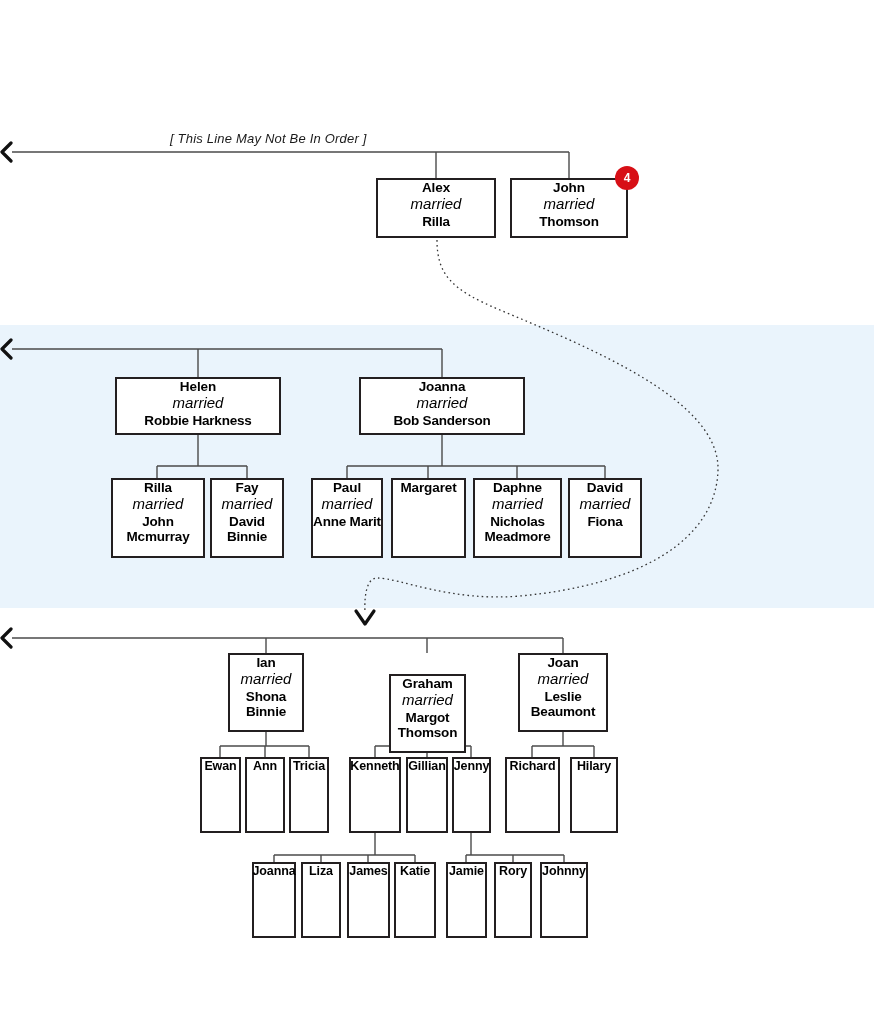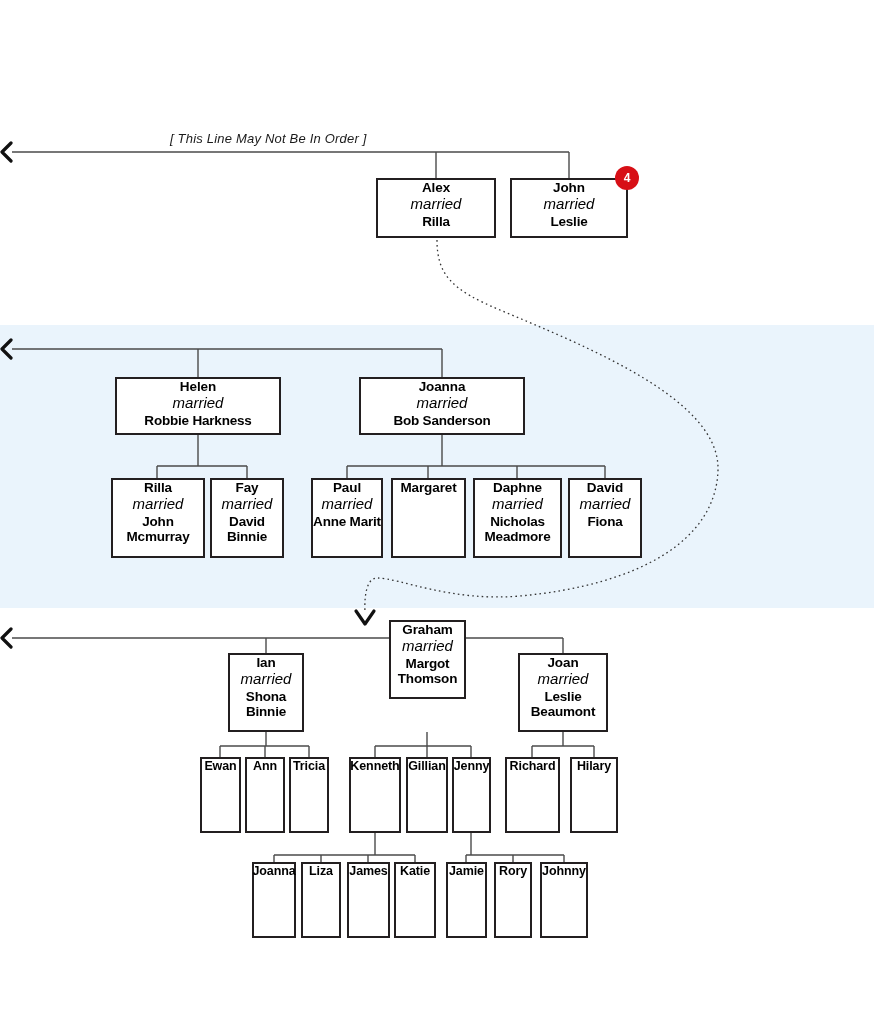--- a/index.html
+++ b/index.html
@@ -99,21 +99,21 @@
 
   <div id="nodes">
       <div class="node" style="left: 376px; top: 178px; width: 120px; height: 60px;">
         <div class="nm">Alex</div>
         <div class="mr">married</div>
         <div class="sp">Rilla</div>
       </div>
       <div class="node" style="left: 510px; top: 178px; width: 118px; height: 60px;">
         <div class="nm">John</div>
         <div class="mr">married</div>
-        <div class="sp">Leslie</div>
+        <div class="sp">Thomson</div>
       </div>
       <div class="badge" style="left: 615px; top: 166px; background: rgb(215, 15, 22); color: rgb(255, 255, 255);">4</div>
       <div class="node" style="left: 115px; top: 377px; width: 166px; height: 58px;">
         <div class="nm">Helen</div>
         <div class="mr">married</div>
         <div class="sp">Robbie Harkness</div>
       </div>
       <div class="node" style="left: 359px; top: 377px; width: 166px; height: 58px;">
         <div class="nm">Joanna</div>
         <div class="mr">married</div>
@@ -145,21 +145,21 @@
       <div class="node" style="left: 568px; top: 478px; width: 74px; height: 80px;">
         <div class="nm">David</div>
         <div class="mr">married</div>
         <div class="sp">Fiona</div>
       </div>
       <div class="node" style="left: 228px; top: 653px; width: 76px; height: 79px;">
         <div class="nm">Ian</div>
         <div class="mr">married</div>
         <div class="sp">Shona Binnie</div>
       </div>
-      <div class="node" style="left: 389px; top: 620px; width: 77px; height: 79px;">
+      <div class="node" style="left: 389px; top: 674px; width: 77px; height: 79px;">
         <div class="nm">Graham</div>
         <div class="mr">married</div>
         <div class="sp">Margot Thomson</div>
       </div>
       <div class="node" style="left: 518px; top: 653px; width: 90px; height: 79px;">
         <div class="nm">Joan</div>
         <div class="mr">married</div>
         <div class="sp">Leslie Beaumont</div>
       </div>
       <div class="node small" style="left: 200px; top: 757px; width: 41px; height: 76px;">

